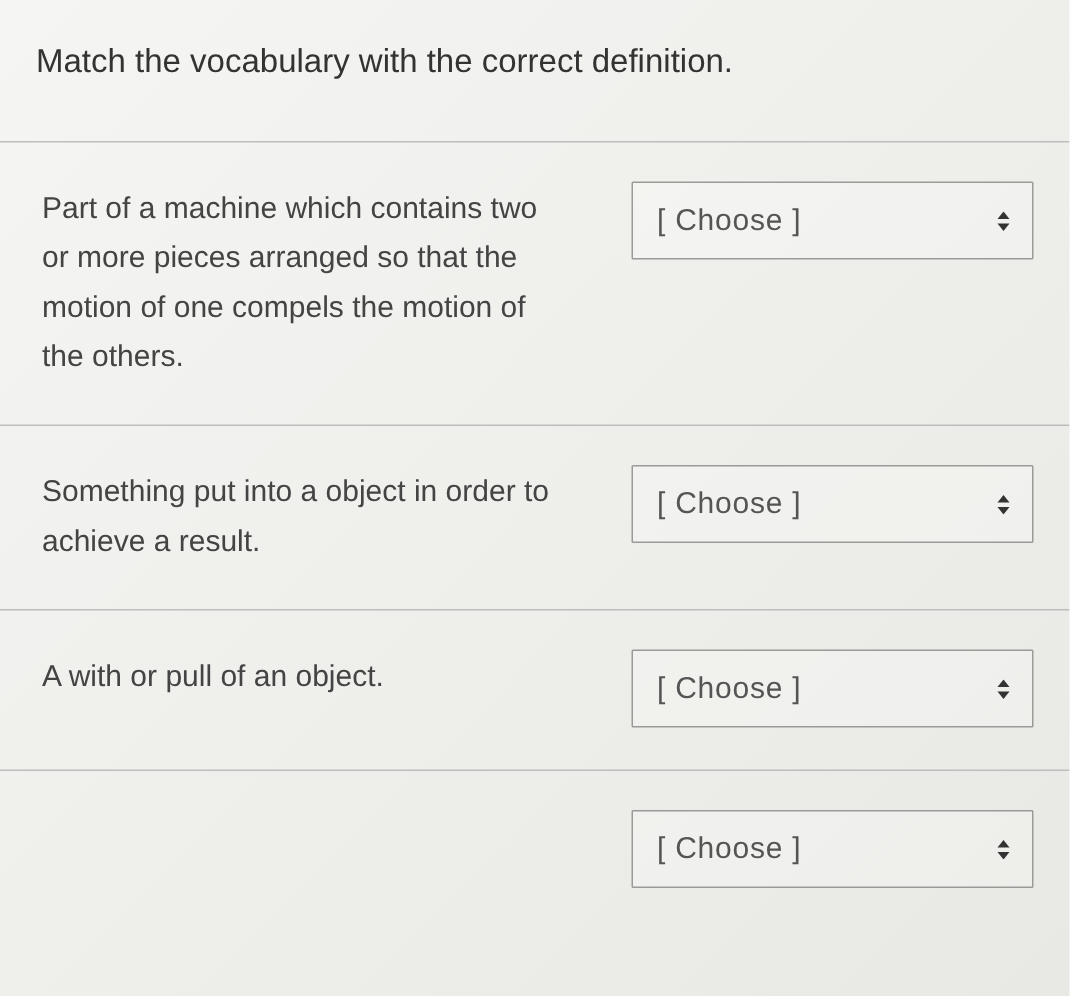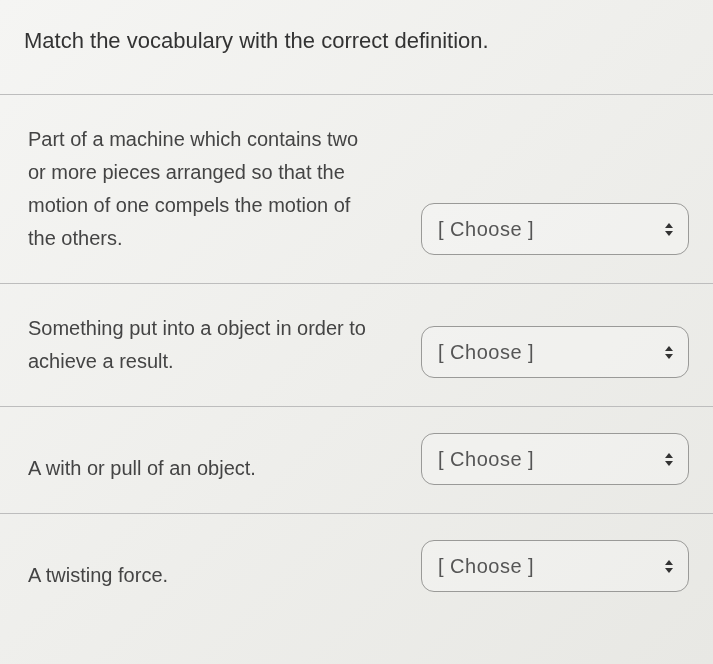--- a/index.html
+++ b/index.html
@@ -22,42 +22,42 @@
       color: #333;
       padding: 0 36px 40px 24px;
     }
     .divider {
       border: none;
       border-top: 1px solid #bdbdbd;
       margin: 0;
     }
     .row {
       display: flex;
-      align-items: flex-end;
+      align-items: flex-start;
       padding: 28px 24px 28px 28px;
       gap: 8px;
     }
     .definition {
       flex: 0 0 352px;
       font-size: 20px;
       line-height: 1.65;
       color: #444;
       font-weight: 400;
     }
     .select-wrap {
       flex: 1;
       display: flex;
       justify-content: flex-end;
     }
     .select {
       width: 268px;
       height: 52px;
       border: 1px solid #9a9a98;
       background: rgba(255,255,255,0.25);
-      border-radius: 13px;
+      border-radius: 1px;
       display: flex;
       align-items: center;
       justify-content: space-between;
       padding: 0 14px 0 16px;
       cursor: pointer;
       margin-top: -2px;
     }
     .select-label {
       font-size: 20px;
       color: #555;
@@ -129,21 +129,20 @@
             <path d="M5 6 L1 1 L9 1 Z" fill="#333"></path>
           </svg>
       </span>
     </div>
   </div>
 </div>
 
 <hr class="divider">
 
 <div class="row">
-  <div class="definition">A twisting force.</div>
   <div class="select-wrap">
     <div class="select">
       <span class="select-label">[ Choose ]</span>
       <span class="sort-icon">
         <svg width="10" height="6" viewBox="0 0 10 6">
             <path d="M5 0 L9 5 L1 5 Z" fill="#333"></path>
           </svg>
         <svg width="10" height="6" viewBox="0 0 10 6">
             <path d="M5 6 L1 1 L9 1 Z" fill="#333"></path>
           </svg>

